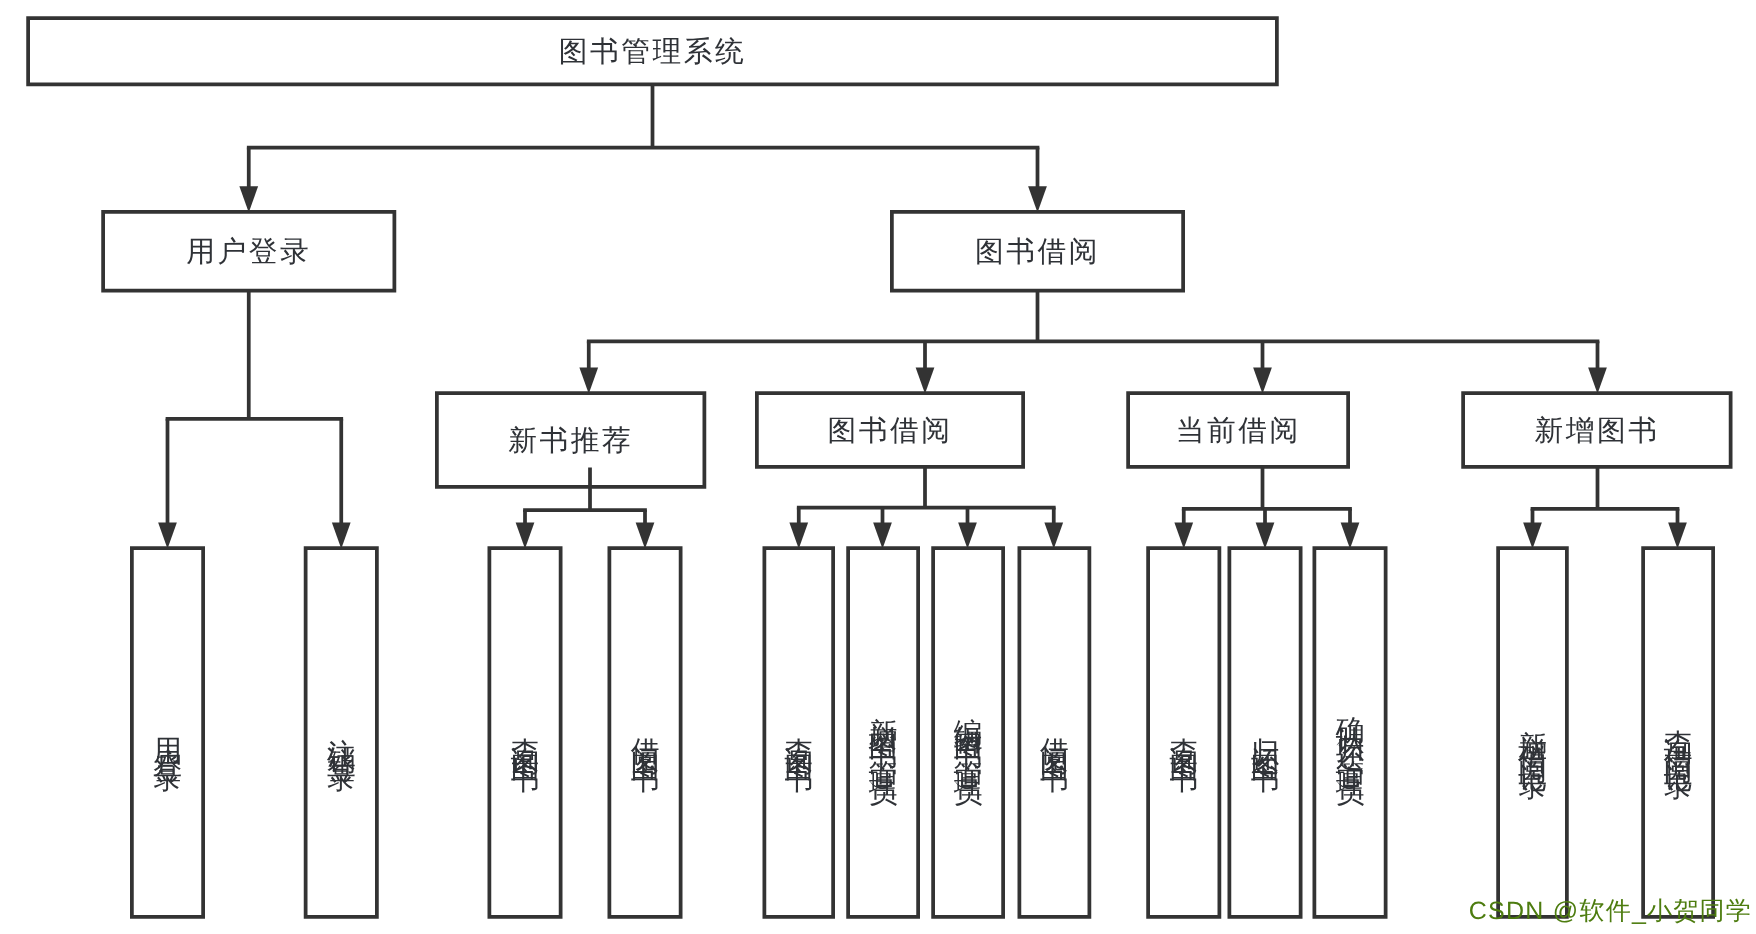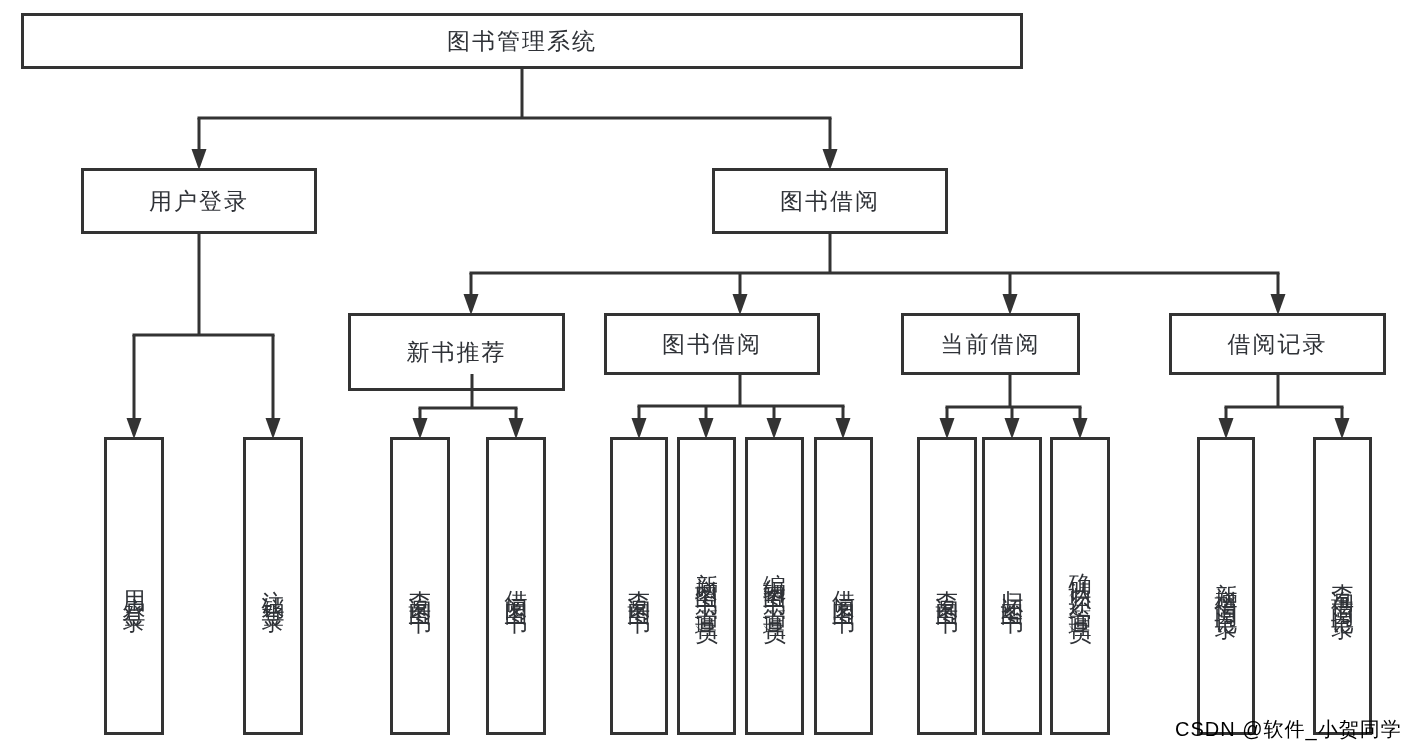--- a/index.html
+++ b/index.html
@@ -40,21 +40,21 @@
     left: 0; top: 0;
     width: 1405px; height: 747px;
     pointer-events: none;
   }
   .watermark {
     position: absolute;
     left: 1175px;
     top: 718px;
     font-size: 20px;
     letter-spacing: 1px;
-    color: #000000;
+    color: #4d7c0f;
     white-space: nowrap;
     z-index: 10;
     line-height: 1.1;
   }
 </style>
 </head>
 <body>
 
 <div class="stage">
 
@@ -72,21 +72,21 @@
   <div class="box" style="left:348px;top:313px;width:217px;height:78px">
     <span class="hlabel">新书推荐</span>
   </div>
   <div class="box" style="left:604px;top:313px;width:216px;height:62px">
     <span class="hlabel">图书借阅</span>
   </div>
   <div class="box" style="left:901px;top:313px;width:179px;height:62px">
     <span class="hlabel">当前借阅</span>
   </div>
   <div class="box" style="left:1169px;top:313px;width:217px;height:62px">
-    <span class="hlabel">借阅记录</span>
+    <span class="hlabel">新增图书</span>
   </div>
 
   <div class="box" style="left:104px;top:437px;width:60px;height:298px">
     <span class="vtext">用户登录</span>
   </div>
   <div class="box" style="left:243px;top:437px;width:60px;height:298px">
     <span class="vtext">注销登录</span>
   </div>
 
   <div class="box" style="left:390px;top:437px;width:60px;height:298px">

